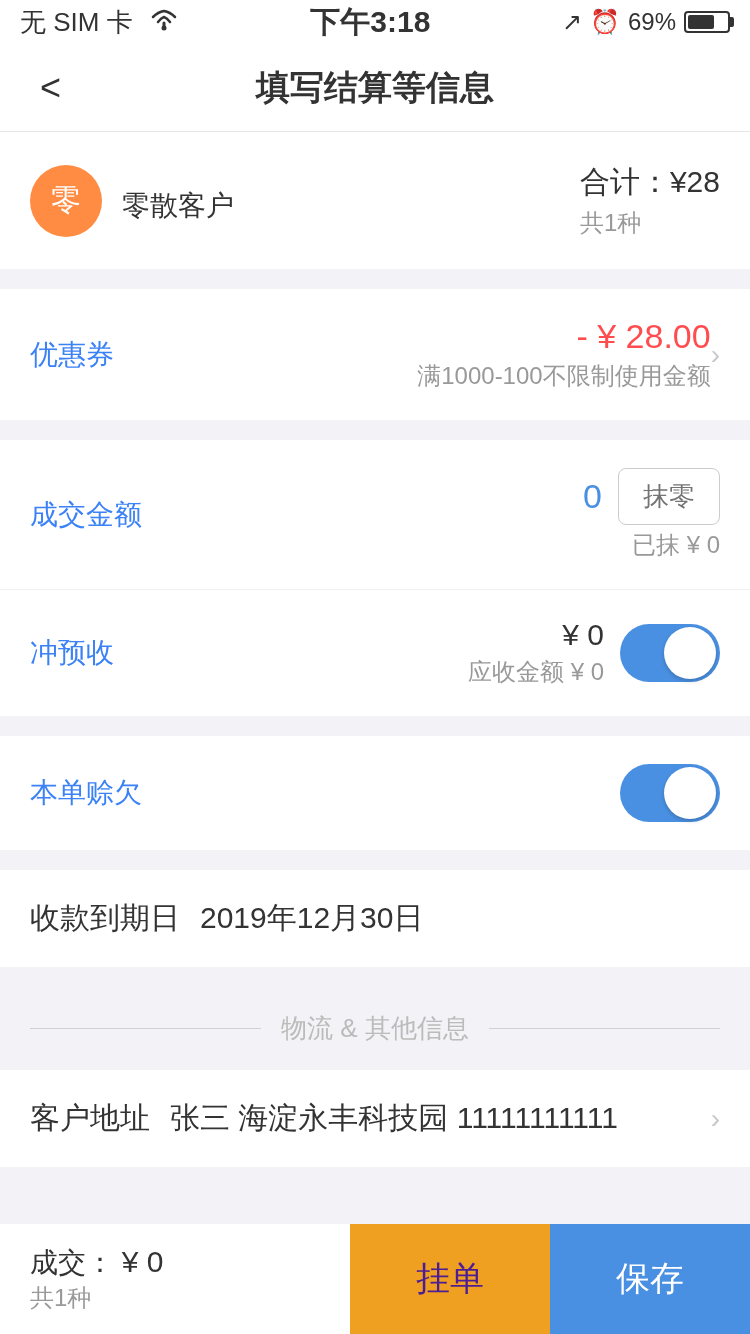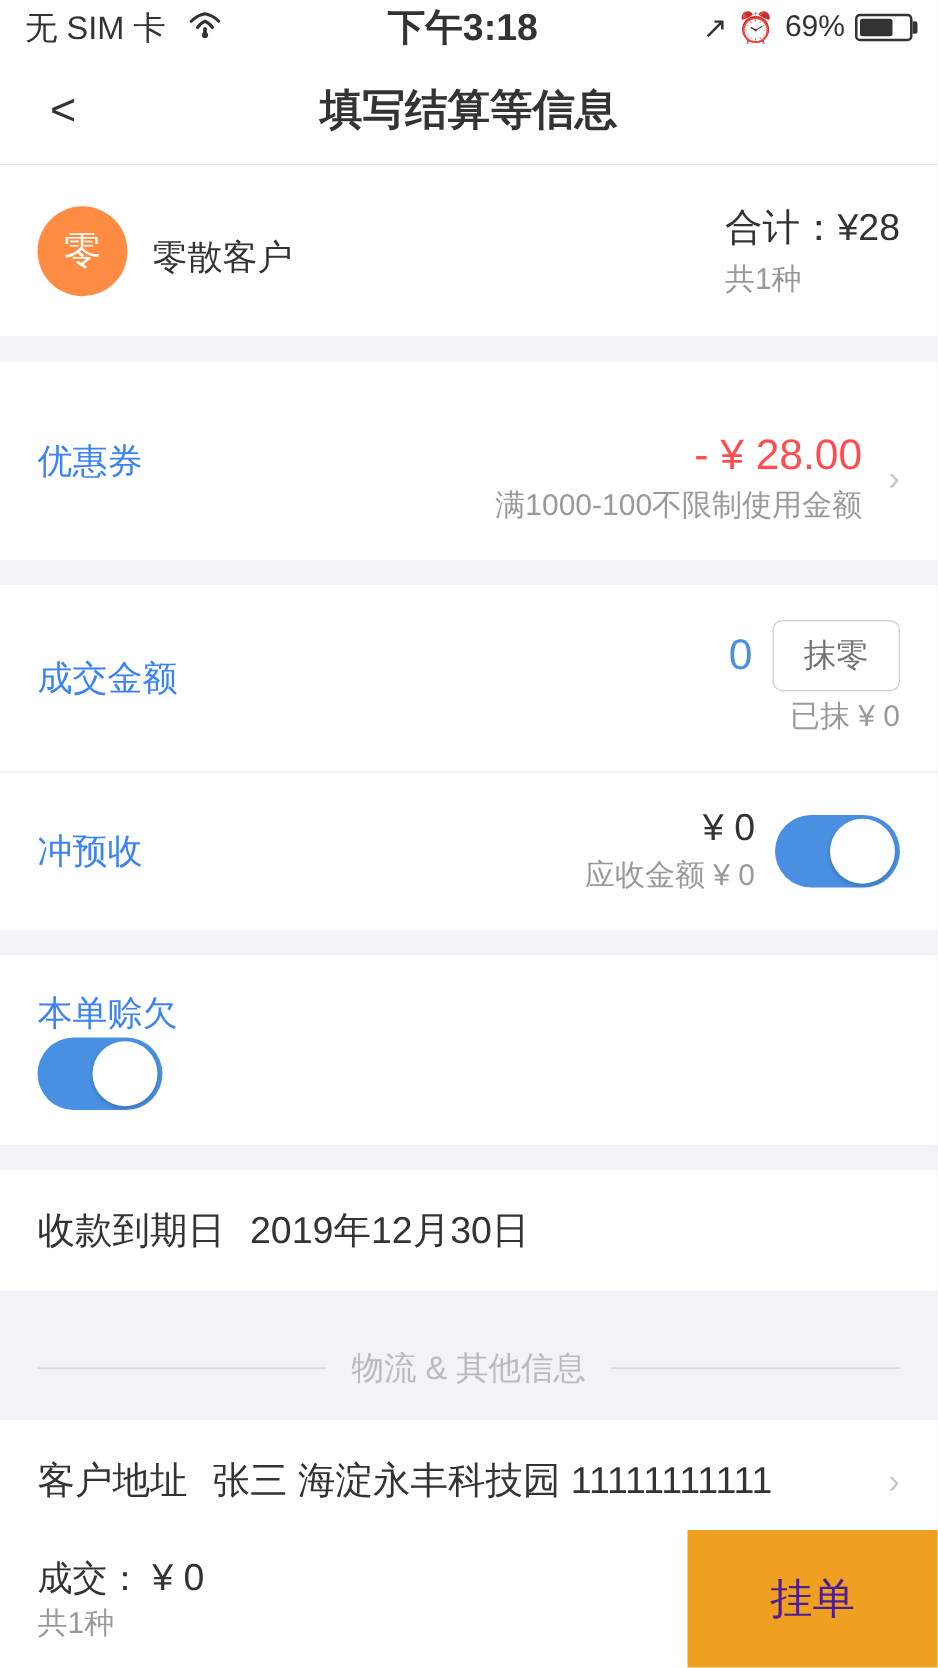--- a/index.html
+++ b/index.html
@@ -124,21 +124,21 @@
     .coupon-section {
       background: #fff;
       margin-bottom: 20px;
     }
     .coupon-row {
       padding: 28px 30px;
       display: flex;
       align-items: center;
       justify-content: space-between;
     }
-    .coupon-right { text-align: right; display: flex; align-items: center; gap: 21px; margin-top: 28px; }
+    .coupon-right { text-align: right; display: flex; align-items: center; gap: 0; }
     .coupon-info { text-align: right; }
 
     
     .transaction-section {
       background: #fff;
       margin-bottom: 20px;
     }
     .transaction-row {
       padding: 28px 30px;
       display: flex;
@@ -181,23 +181,22 @@
     }
 
     
     .debt-section {
       background: #fff;
       margin-bottom: 20px;
     }
     .debt-row {
       padding: 28px 30px;
       display: flex;
-      align-items: flex-start;
-      justify-content: space-between;
-      flex-direction: column;
+      align-items: center;
+      justify-content: space-between;
     }
 
     
     .duedate-section {
       background: #fff;
       margin-bottom: 20px;
     }
     .duedate-row {
       padding: 28px 30px;
       display: flex;
@@ -401,14 +400,17 @@
     <div class="bottom-deal">
       <span>成交：</span>
       <span class="bottom-deal-amount">¥ 0</span>
     </div>
     <div class="bottom-count">共1种</div>
   </div>
   <div class="bottom-actions">
     <div class="btn-hold">
       <span>挂单</span>
     </div>
+    <div class="btn-save">
+      <span>保存</span>
+    </div>
   </div>
 </div>
 
 </body></html>

